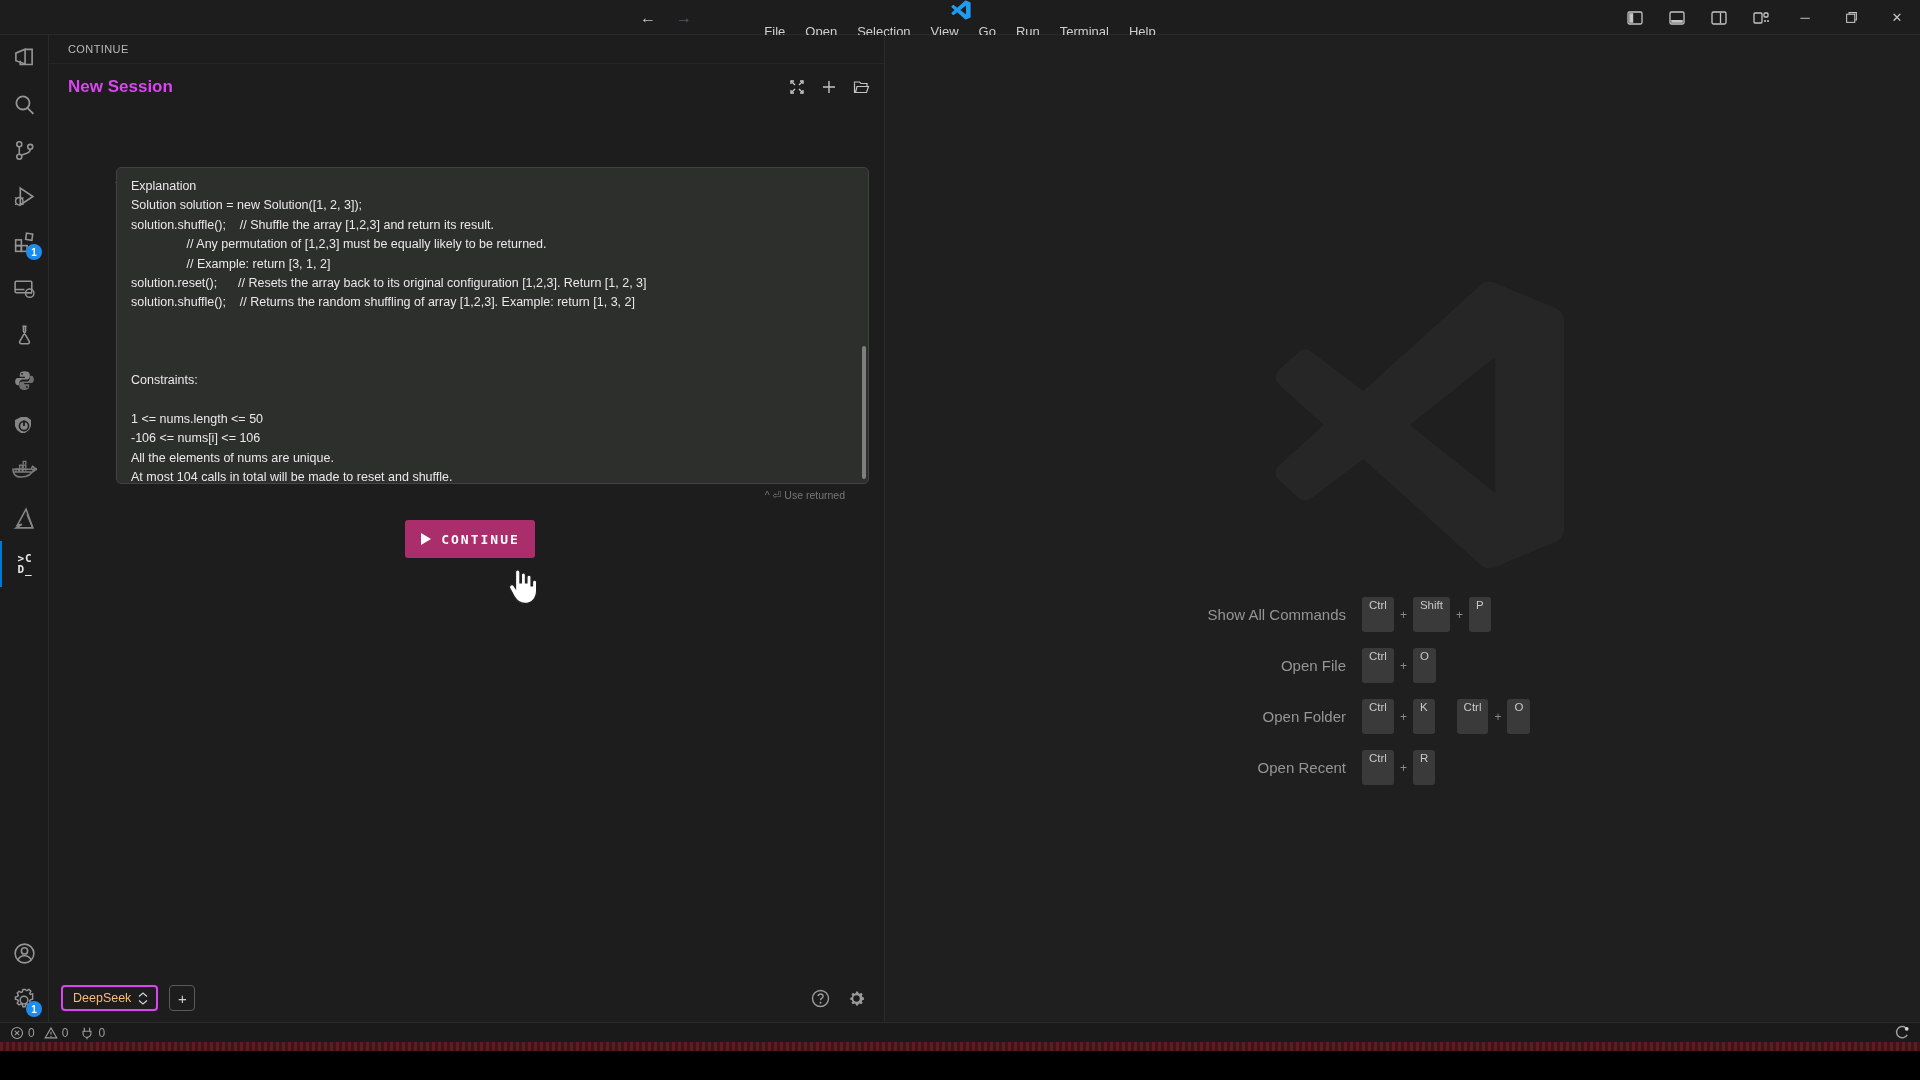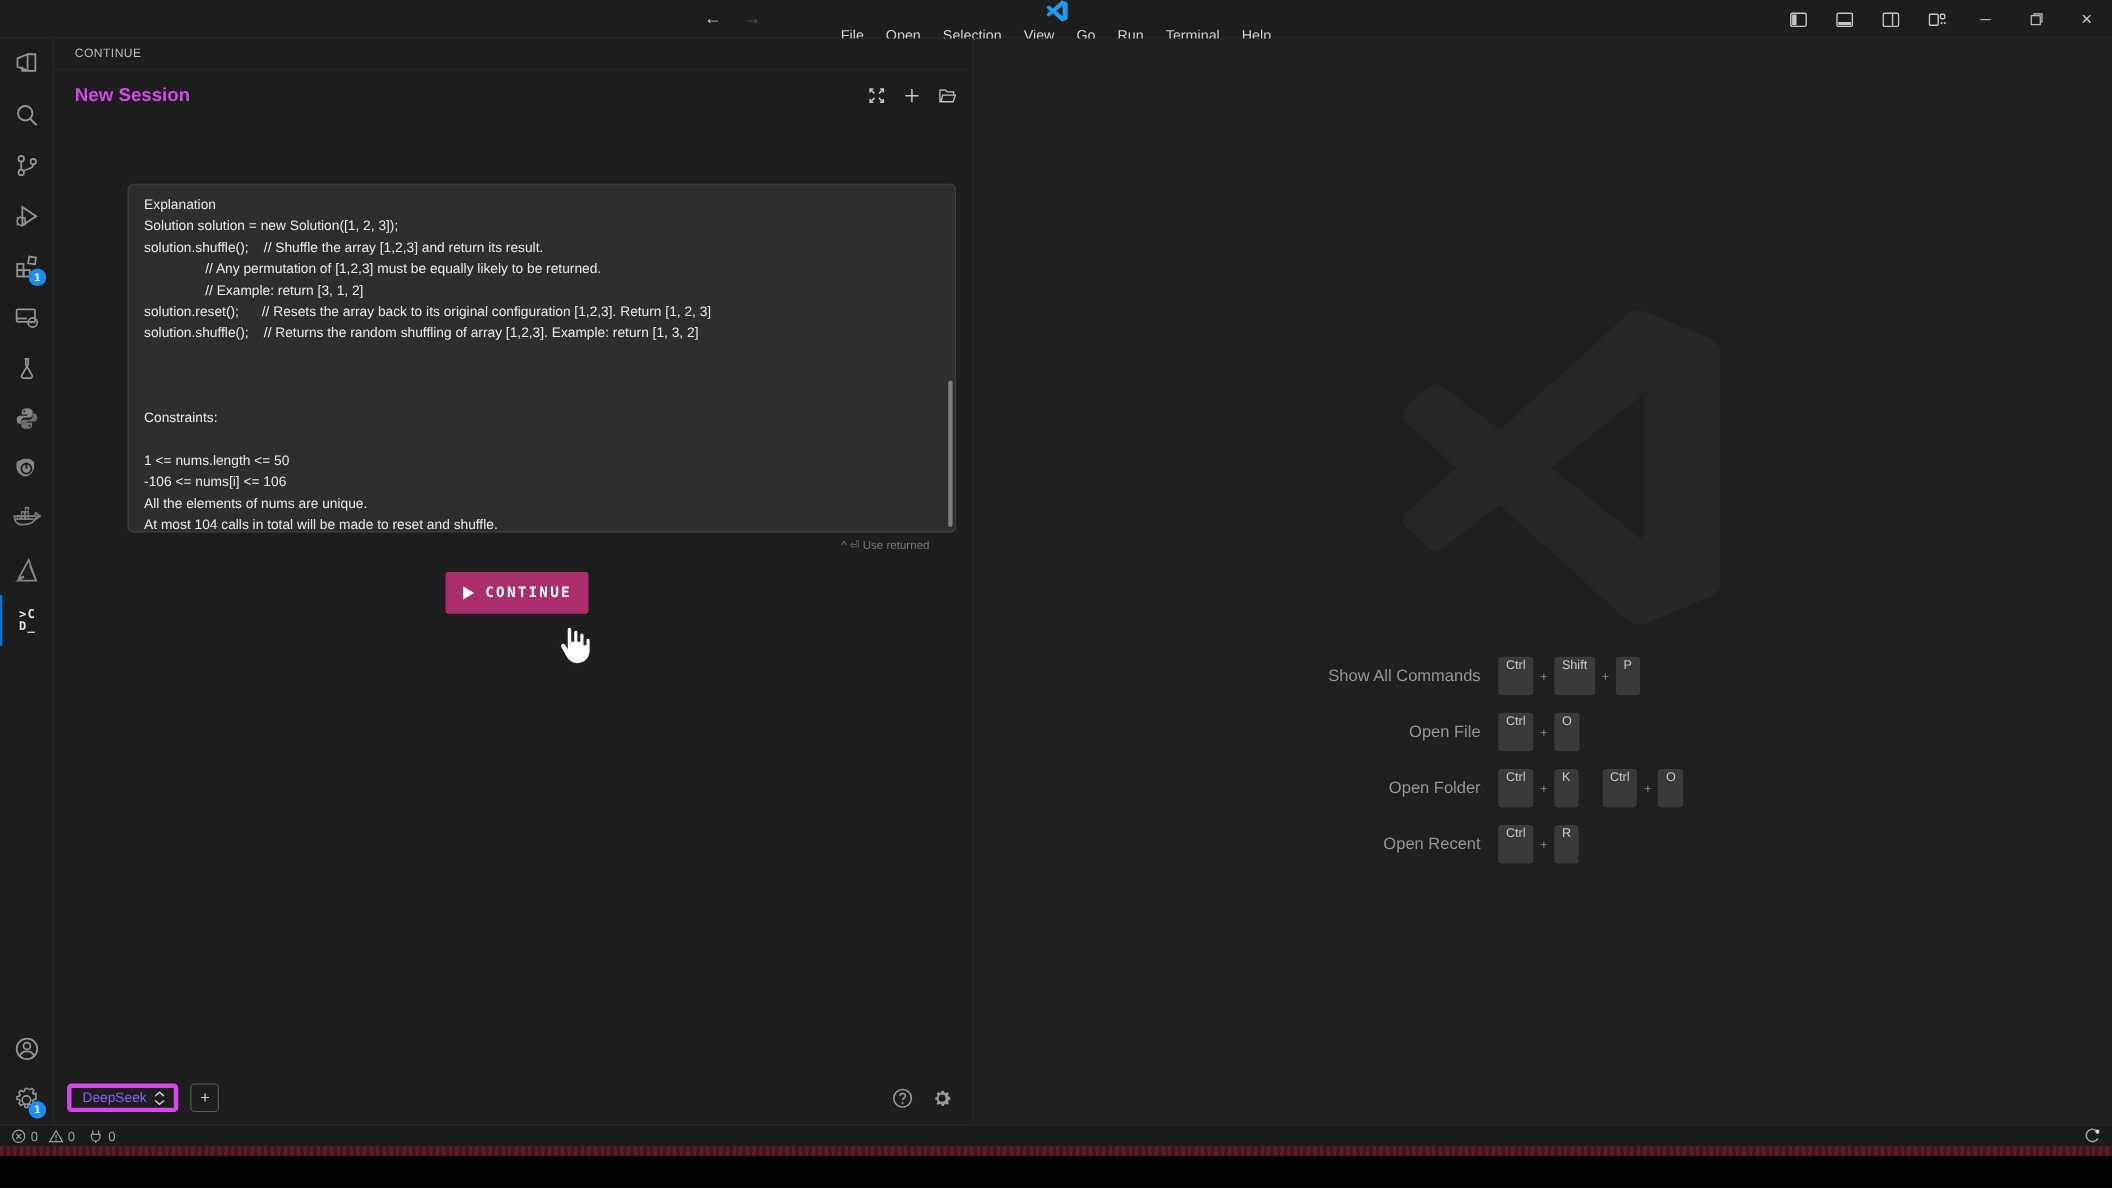--- a/index.html
+++ b/index.html
@@ -46,22 +46,22 @@
   .prompt-block { position:absolute; left:43px; top:132px; width:753px; height:317px; background:#2d2f2c;
     border:1px solid #404340; border-radius:5px; padding:9px 14px; overflow:hidden;margin-left:24px; }
   .prompt-line { font-size:12.5px; line-height:19.4px; color:#e9e9e9; white-space:pre; min-height:19.4px; }
   .prompt-scrollbar { position:absolute; right:2px; top:178px; width:4px; height:133px; background:#9a9a9a; border-radius:2px; opacity:.75; }
   .use-codebase { position:absolute; left:43px; top:454px; width:753px; text-align:right; font-size:10.5px; color:#777; }
   .continue-btn { position:absolute; left:356px; top:485px; width:130px; height:38px; border-radius:3px;
     display:flex; align-items:center; justify-content:center; gap:9px; color:#fff;
     font-family:"DejaVu Sans Mono", monospace; font-weight:bold; font-size:13px; letter-spacing:2px; }
   .cursor-hand { position:absolute; left:455px; top:532px; width:36px; height:40px; }
   .panel-bottom { position:absolute; left:0; right:0; bottom:10px; height:28px; display:flex; align-items:center; padding:0 18px 0 12px; }
-  .model-select { height:26px; border:4px solid #d946ef; border-radius:4px; display:flex; align-items:center;
-    gap:7px; padding:0 8px 0 10px; font-size:12.5px; color:#8b5cf6; }
+  .model-select { height:26px; border:2px solid #d946ef; border-radius:4px; display:flex; align-items:center;
+    gap:7px; padding:0 8px 0 10px; font-size:12.5px; color:#fdba74; }
   .model-add { height:26px; width:26px; border:1px solid #5a5a5a; border-radius:4px; margin-left:11px;
     display:flex; align-items:center; justify-content:center; color:#cfcfcf; font-size:15px; }
   .pb-spacer { flex:1; }
   .pb-icons { display:flex; gap:17px; align-items:center; }
 
   
   .editor { position:absolute; top:35px; left:886px; right:0; bottom:58px; background:#1f1f1f; }
   .watermark { position:absolute; left:384px; top:240px; width:300px; height:300px; opacity:1; }
   .shortcuts { position:absolute; left:300px; top:562px; display:grid; grid-template-columns:160px auto;
     column-gap:16px; row-gap:16px; align-items:center;gap:16px; }

